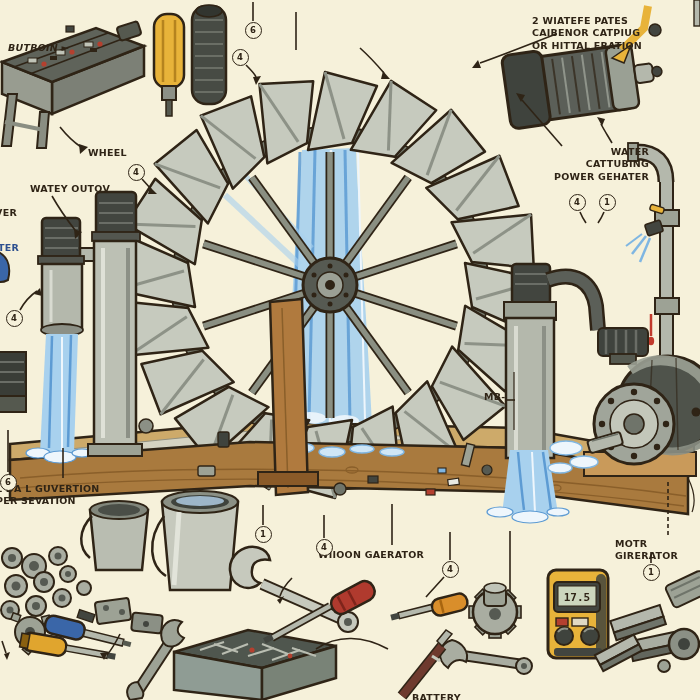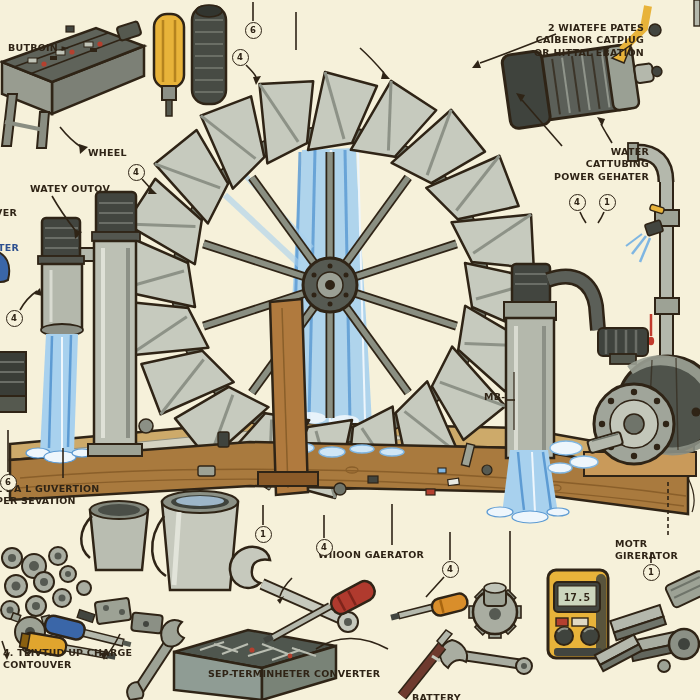--- a/index.html
+++ b/index.html
@@ -520,37 +520,34 @@
     <polygon points="383,71 390,79 381,79"></polygon>
     <polygon points="478,60 472,68 481,68"></polygon>
     <polygon points="521,102 516,93 525,95"></polygon>
     <polygon points="602,126 597,117 605,119"></polygon>
     <polygon points="4,654 10,652 7,660"></polygon>
     <polygon points="108,652 104,660 100,653"></polygon>
   </g>
 </svg>
 
 <div id="overlay">
-      <div class="lbl" style="left: 8px; top: 42px;">BUTBOIN ►</div>
-      <div class="lbl" style="left: 588px; top: 22px; transform: translateX(-50%); text-align: right;">2 WIATEFE PATES CAIBENOR CATPIUG
+      <div class="lbl" style="left: 8px; top: 42px; font-style: italic;">BUTBOIN ►</div>
+      <div class="lbl" style="left: 588px; top: 15px; transform: translateX(-50%); text-align: left;">2 WIATEFE PATES CAIBENOR CATPIUG
 OR HITTAL EBATION</div>
       <div class="lbl" style="left: 88px; top: 147px; text-align: center;">WHEEL</div>
       <div class="lbl" style="left: 30px; top: 183px;">WATEY OUTOV</div>
       <div class="lbl" style="left: -13px; top: 207px;">OVER</div>
       <div class="lbl" style="left: -2px; top: 242px; color: rgb(44, 79, 143);">TER</div>
       <div class="lbl" style="left: 598px; top: 146px; transform: translateX(-50%); text-align: right;">WATER CATTUBING
 POWER GEHATER</div>
       <div class="lbl" style="left: -4px; top: 483px;">L DA L GUVERTION
 PER SEVATION</div>
       <div class="lbl" style="left: 318px; top: 549px;">WIIOON GAERATOR</div>
-      <div class="lbl" style="left: 208px; top: 668px;">SEP-TERMINHETER CONVERTER</div>
       <div class="lbl" style="left: 412px; top: 692px; text-decoration: underline;">BATTERY</div>
       <div class="lbl" style="left: 615px; top: 538px;">MOTR GIRERATOR</div>
-      <div class="lbl" style="left: 3px; top: 647px;">4. TEIVTIID UP CHARGE
-CONTOUVER</div>
       <div class="lbl" style="left: 484px; top: 391px;">MB-</div>
       <div class="callout" style="left: 244.5px; top: 21.5px;">6</div>
       <div class="callout" style="left: 231.5px; top: 48.5px;">4</div>
       <div class="callout" style="left: 127.5px; top: 163.5px;">4</div>
       <div class="callout" style="left: 5.5px; top: 309.5px;">4</div>
       <div class="callout" style="left: -0.5px; top: 473.5px;">6</div>
       <div class="callout" style="left: 568.5px; top: 193.5px;">4</div>
       <div class="callout" style="left: 598.5px; top: 193.5px;">1</div>
       <div class="callout" style="left: 254.5px; top: 525.5px;">1</div>
       <div class="callout" style="left: 315.5px; top: 538.5px;">4</div>

